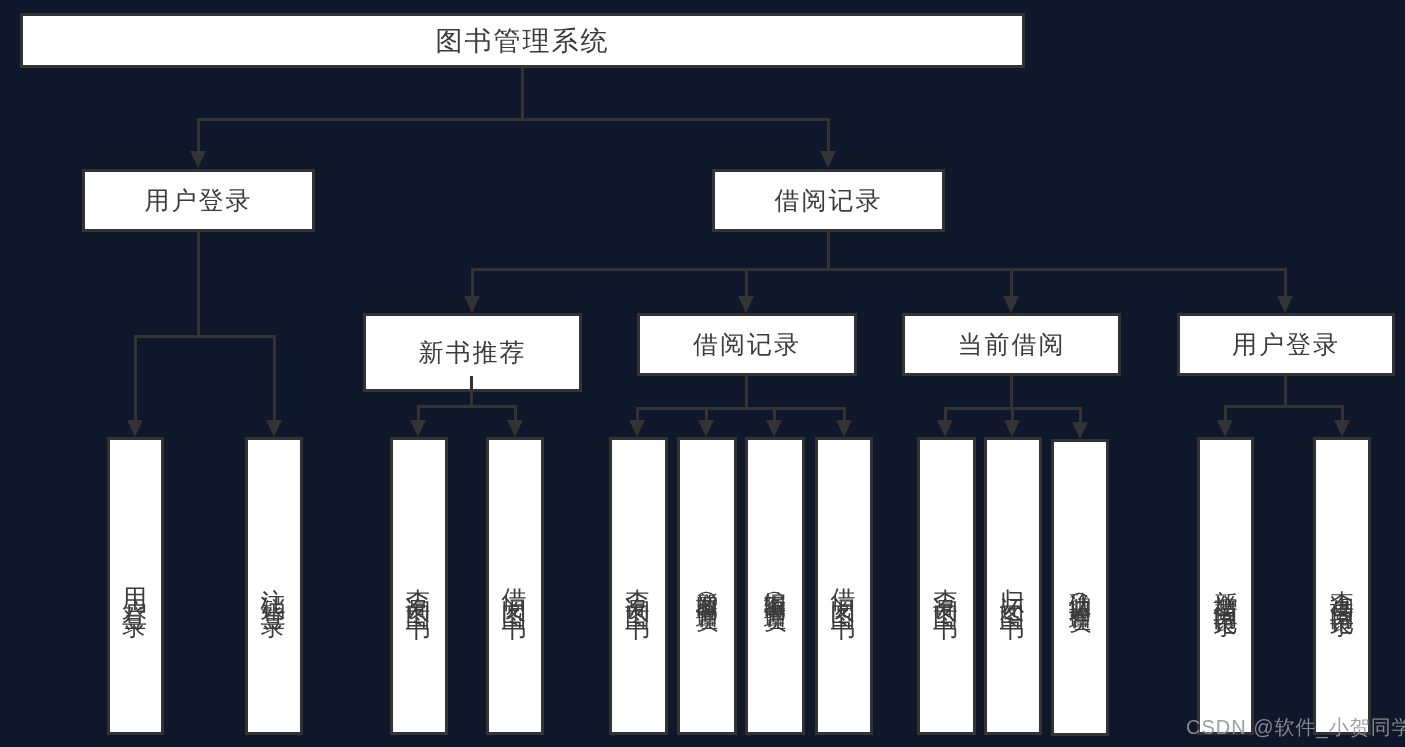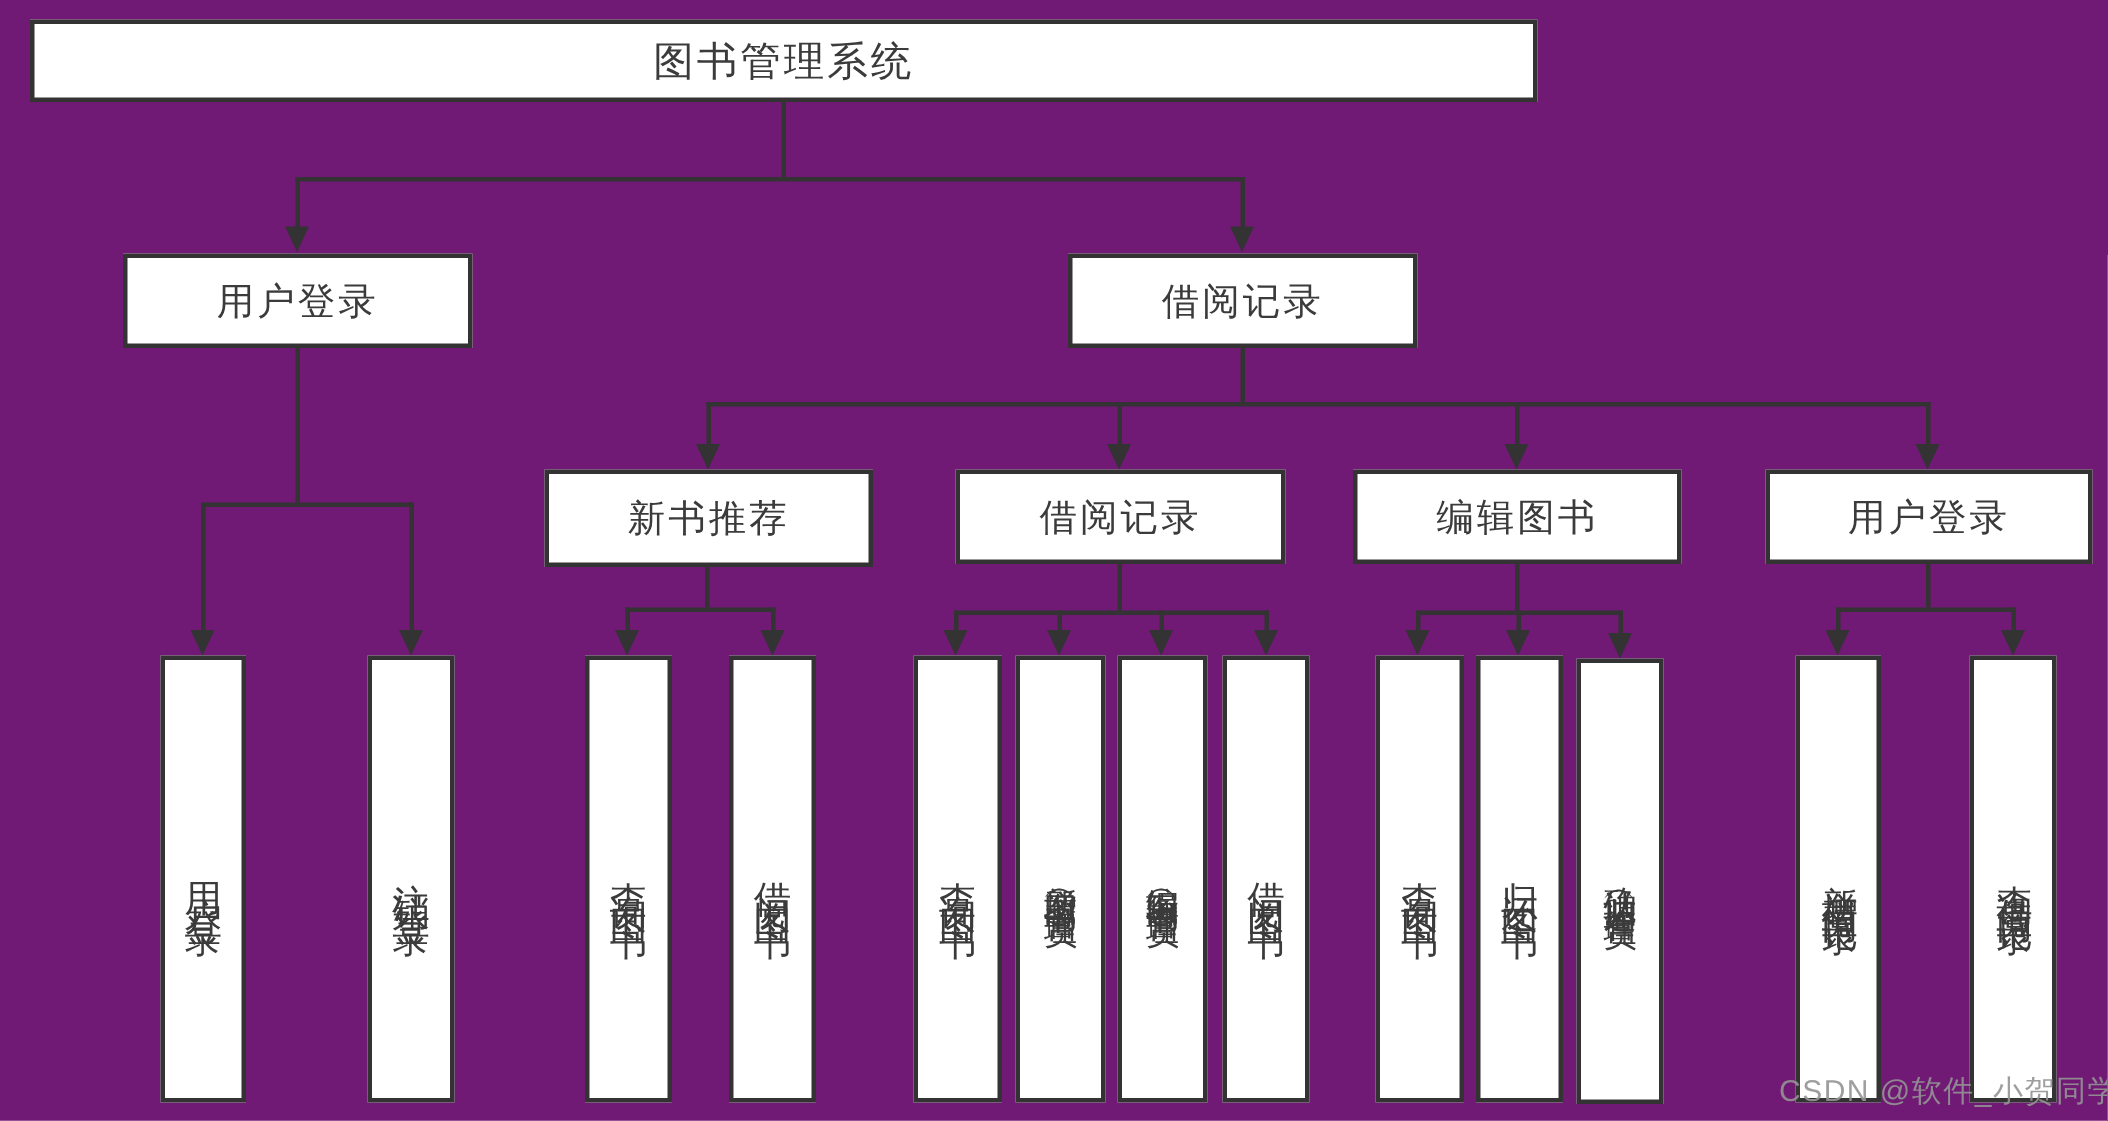--- a/index.html
+++ b/index.html
@@ -3,21 +3,21 @@
 <meta charset="utf-8">
 <style>
   html,body{margin:0;padding:0;}
   body{
     font-family:"Liberation Sans","DejaVu Sans",sans-serif;
     background:#ffffff;
   }
   #canvas{
     position:relative;
     width:1405px;height:747px;
-    background:#701a75;
+    background:#0f172a;
     overflow:hidden;
   }
   .box{
     position:absolute;
     border:3px solid #333333;
     background:#ffffff;
     display:flex;
     align-items:center;
     justify-content:center;
     box-sizing:border-box;
@@ -94,28 +94,28 @@
   <div class="line" style="left:471px;top:268px;width:816px;height:3px;"></div>
   <div class="line" style="left:471px;top:268px;width:3px;height:29px;"></div>
   <div class="arrow" style="left:464px;top:296px;"></div>
   <div class="line" style="left:745px;top:268px;width:3px;height:29px;"></div>
   <div class="arrow" style="left:738px;top:296px;"></div>
   <div class="line" style="left:1010px;top:268px;width:3px;height:29px;"></div>
   <div class="arrow" style="left:1003px;top:296px;"></div>
   <div class="line" style="left:1284px;top:268px;width:3px;height:29px;"></div>
   <div class="arrow" style="left:1277px;top:296px;"></div>
 
-  <div class="box" style="left:363px;top:313px;width:219px;height:65px;">
+  <div class="box" style="left:363px;top:313px;width:219px;height:79px;">
     <span class="hlabel">新书推荐</span>
   </div>
   <div class="box" style="left:637px;top:313px;width:220px;height:63px;">
     <span class="hlabel">借阅记录</span>
   </div>
   <div class="box" style="left:902px;top:313px;width:219px;height:63px;">
-    <span class="hlabel">编辑图书</span>
+    <span class="hlabel">当前借阅</span>
   </div>
   <div class="box" style="left:1177px;top:313px;width:218px;height:63px;">
     <span class="hlabel">用户登录</span>
   </div>
 
   <div class="line" style="left:470px;top:376px;width:3px;height:29px;"></div>
   <div class="line" style="left:417px;top:405px;width:100px;height:3px;"></div>
   <div class="line" style="left:417px;top:405px;width:3px;height:16px;"></div>
   <div class="arrow" style="left:410px;top:420px;"></div>
   <div class="line" style="left:514px;top:405px;width:3px;height:16px;"></div>

